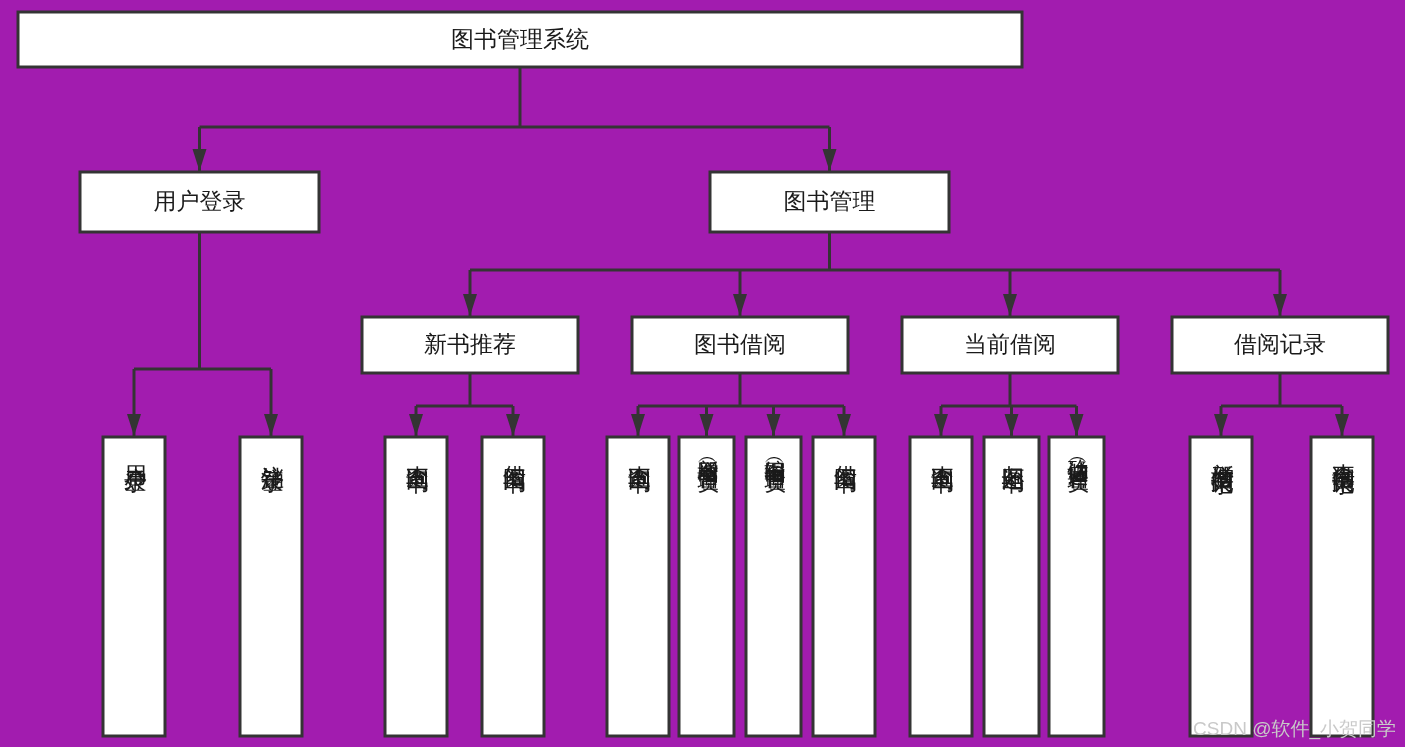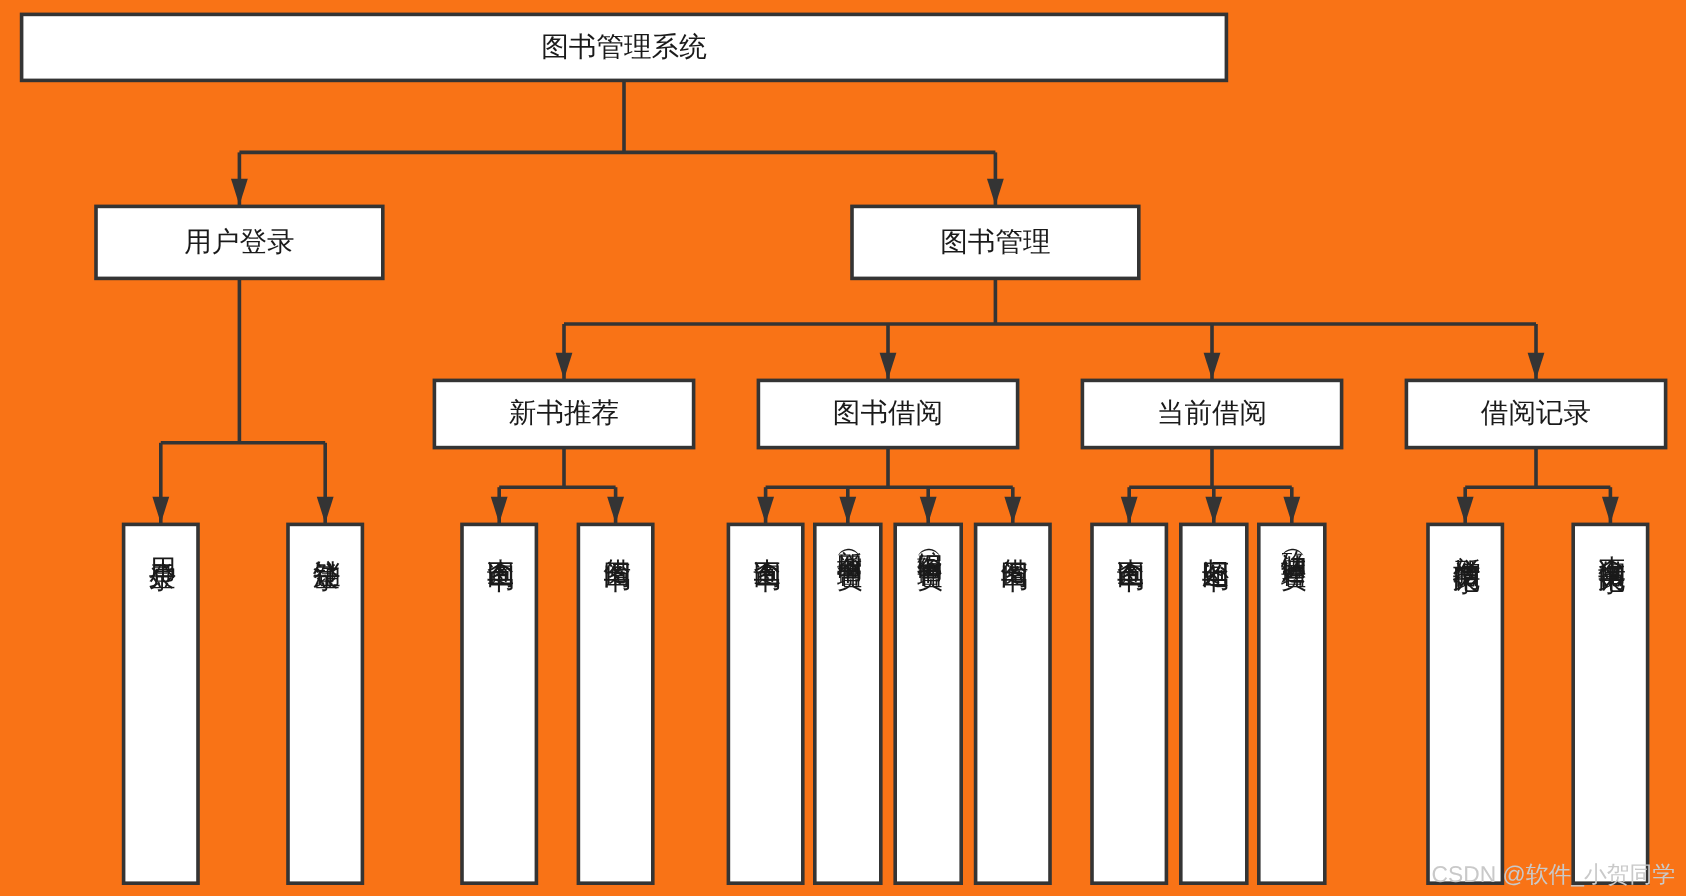--- a/index.html
+++ b/index.html
@@ -1,17 +1,17 @@
 <!DOCTYPE html>
 <html><head>
 <meta charset="utf-8">
 <style>
   html,body{margin:0;padding:0;background:#ffffff;}
   body{font-family:"Liberation Sans","DejaVu Sans",sans-serif;}
-  #stage{position:relative;width:1405px;height:747px;background:#f97316;overflow:hidden;}
+  #stage{position:relative;width:1405px;height:747px;background:#a21caf;overflow:hidden;}
   svg#diagram{position:absolute;left:0;top:0;width:1405px;height:747px;}
   .node-rect{fill:#ffffff;stroke:#343434;stroke-width:3;}
   .node-label{fill:#1a1a1a;font-family:"Liberation Sans","DejaVu Sans",sans-serif;font-size:22px;dominant-baseline:middle;}
   .node-label.horiz{text-anchor:middle;}
   .node-label.vert{text-anchor:middle;writing-mode:vertical-rl;letter-spacing:2px;}
   .connector{stroke:#343434;stroke-width:3;fill:none;}
   .arrowhead{fill:#343434;stroke:none;}
   .watermark{fill:#c9c9c9;font-family:"Liberation Sans","DejaVu Sans",sans-serif;font-size:19px;text-anchor:end;}
 </style>
 </head>

